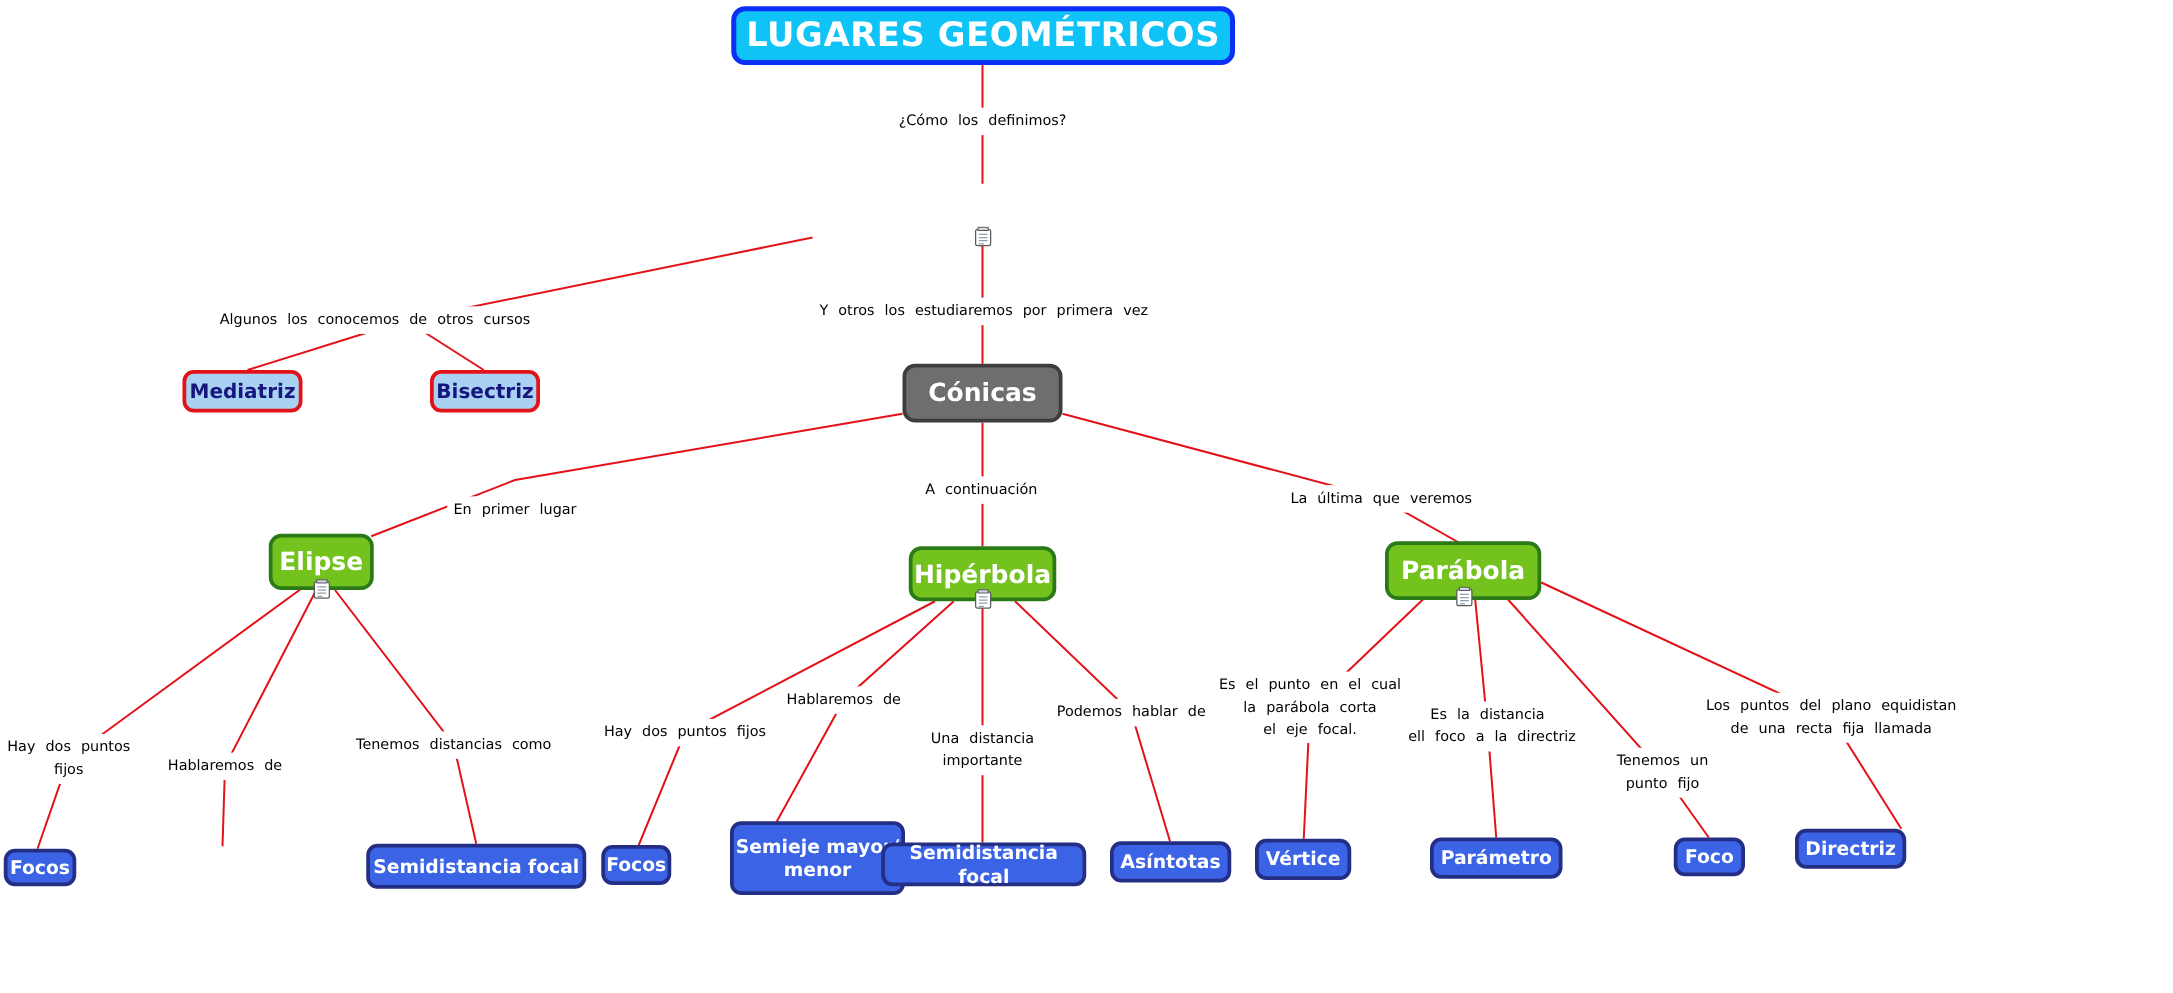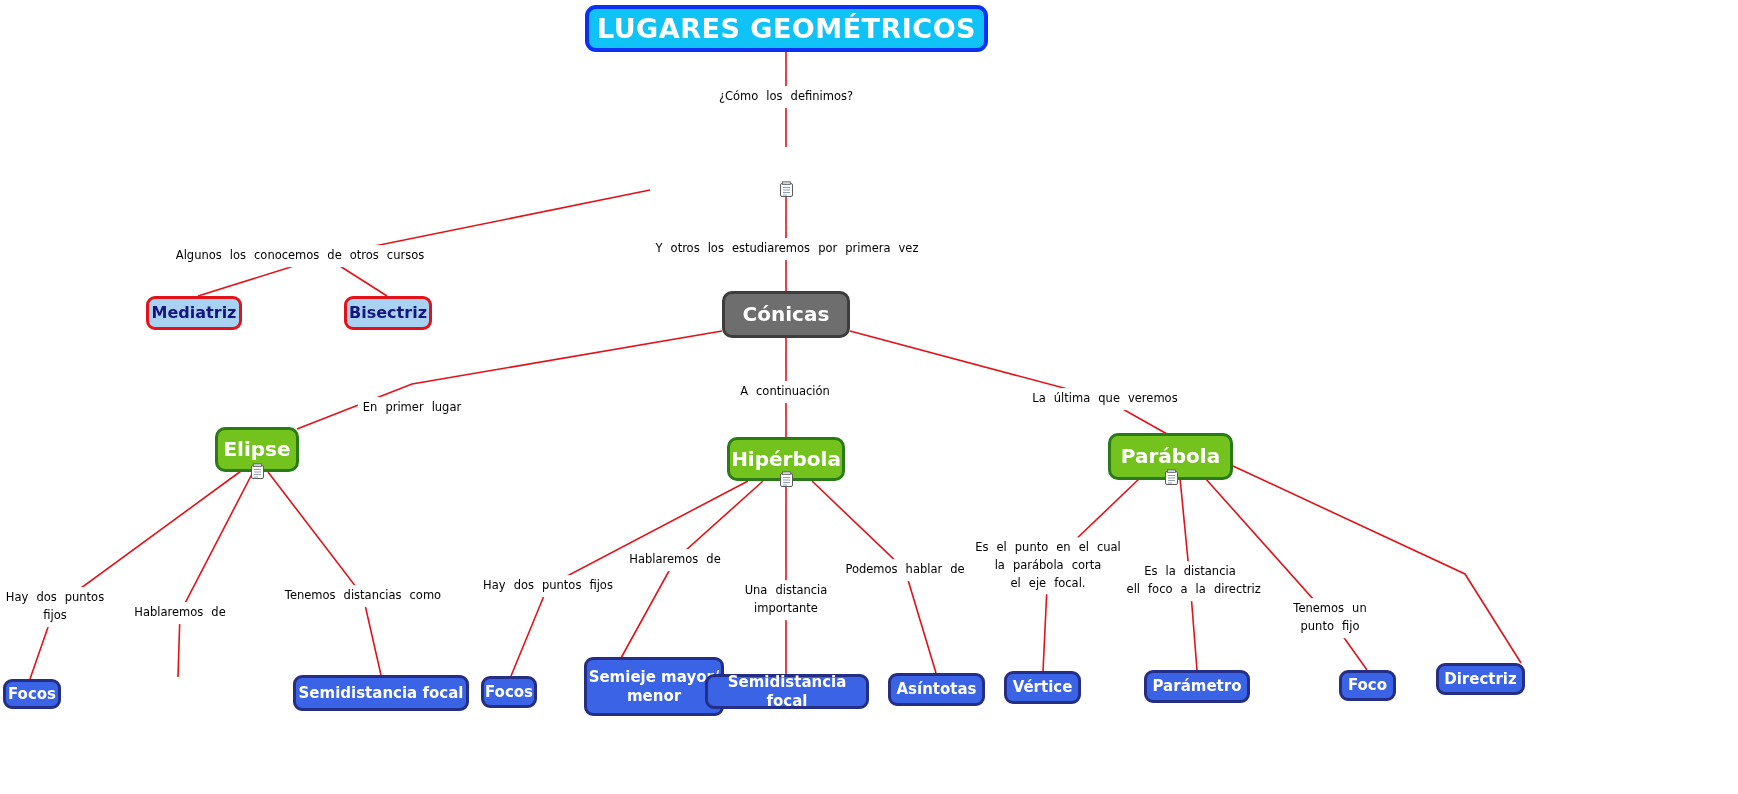--- a/index.html
+++ b/index.html
@@ -108,20 +108,22 @@
 importante</div>
   <div class="edge-label" style="left:905px; top:570px;">Podemos hablar de</div>
 
   <div class="edge-label" style="left:1190px; top:581px;">Es la distancia
 dell foco a la directriz</div>
   <div class="edge-label" style="left:1048px; top:566px;">Es el punto en el cual
 la parábola corta
 el eje focal.</div>
   <div class="edge-label" style="left:1330px; top:618px;">Tenemos un
 punto fijo</div>
+  <div class="edge-label" style="left:1465px; top:574px;">Los puntos del plano equidistan
+de una recta fija llamada</div>
 
   <div class="node title-node" style="left:585px; top:5px; width:403px; height:47px;">LUGARES GEOMÉTRICOS</div>
 
 
   <div class="node blue-node" style="left:146px; top:296px; width:96px; height:34px;">Mediatriz</div>
   <div class="node blue-node" style="left:344px; top:296px; width:88px; height:34px;">Bisectriz</div>
 
   <div class="node gray-node" style="left:722px; top:291px; width:128px; height:47px;">Cónicas</div>
 
   <div class="node green-node" style="left:215px; top:427px; width:84px; height:45px;">Elipse</div>

